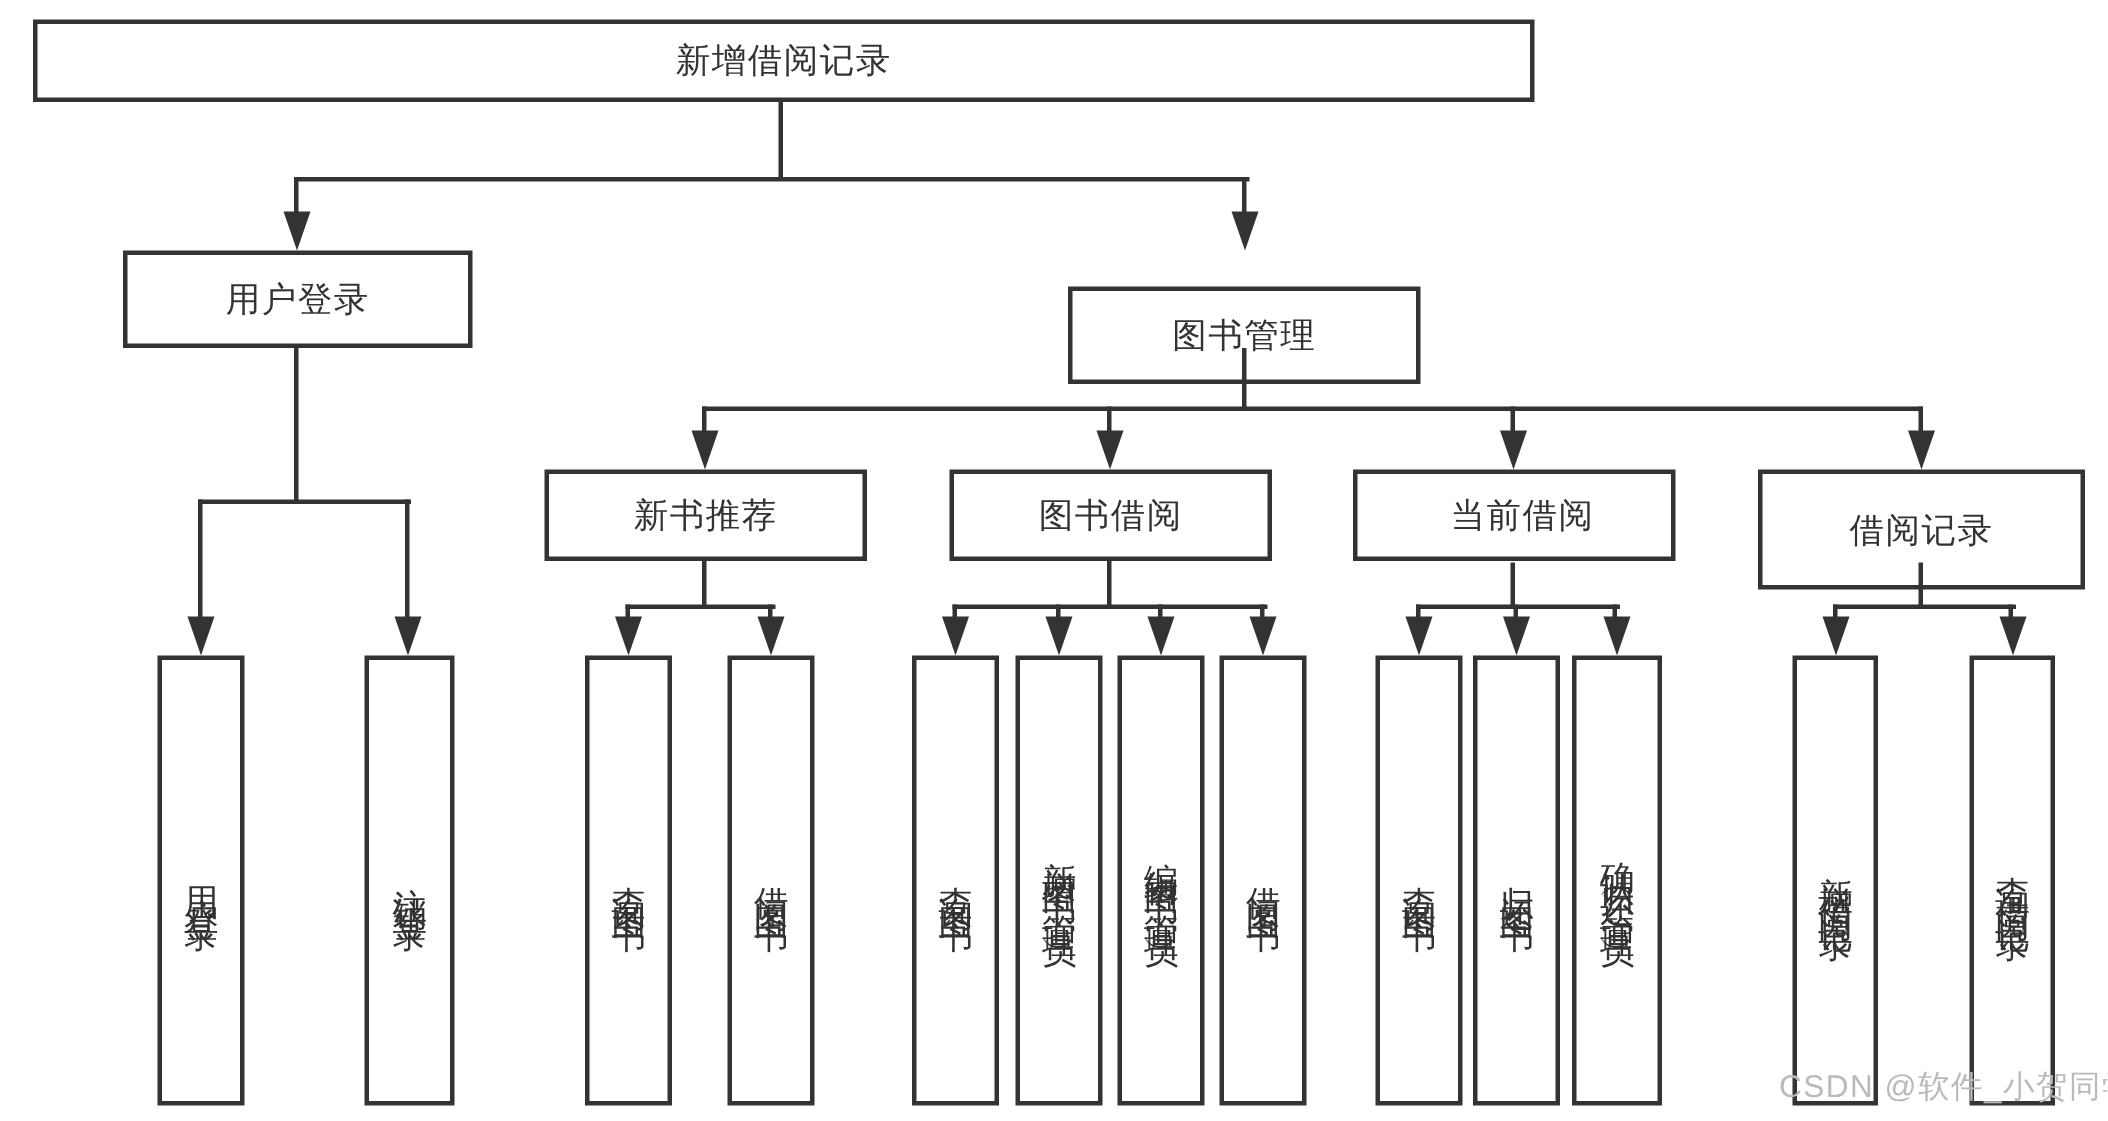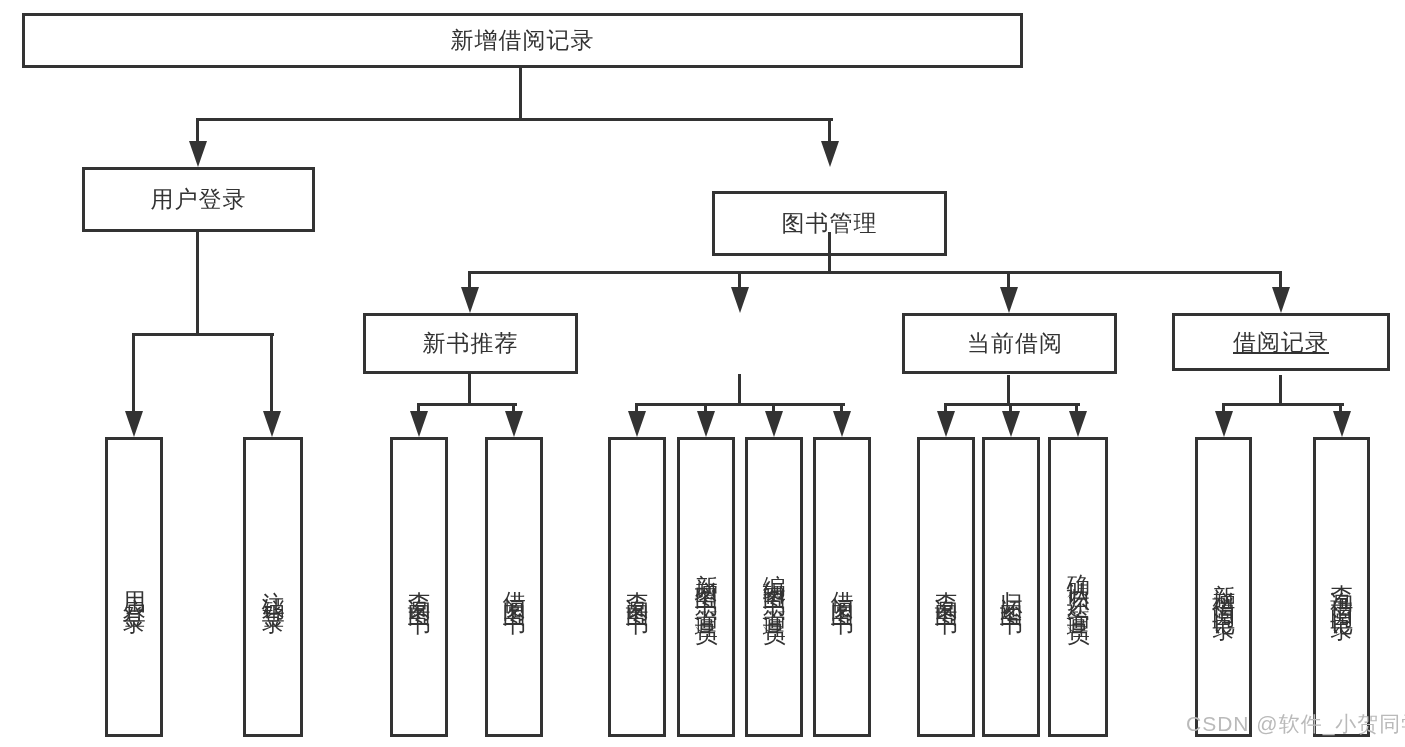--- a/index.html
+++ b/index.html
@@ -61,24 +61,27 @@
   <div class="box" style="left:82px;top:167px;width:233px;height:65px;">
     <span>用户登录</span>
   </div>
   <div class="box" style="left:712px;top:167px;width:235px;height:65px;margin-top:24px;">
     <span>图书管理</span>
   </div>
 
   <div class="box" style="left:363px;top:313px;width:215px;height:61px;">
     <span>新书推荐</span>
   </div>
+  <div class="box" style="left:633px;top:313px;width:215px;height:61px;">
+    <span>图书借阅</span>
+  </div>
   <div class="box" style="left:902px;top:313px;width:215px;height:61px;padding-left:11px;">
     <span>当前借阅</span>
   </div>
-  <div class="box" style="left:1172px;top:313px;width:218px;height:58px;text-decoration:underline;">
+  <div class="box" style="left:1172px;top:313px;width:218px;height:80px;">
     <span>借阅记录</span>
   </div>
 
   <div class="box leaf" style="left:105px;top:437px;width:58px;height:300px;">
     <span class="vlabel">用户登录</span>
   </div>
   <div class="box leaf" style="left:243px;top:437px;width:60px;height:300px;">
     <span class="vlabel">注销登录</span>
   </div>
 

